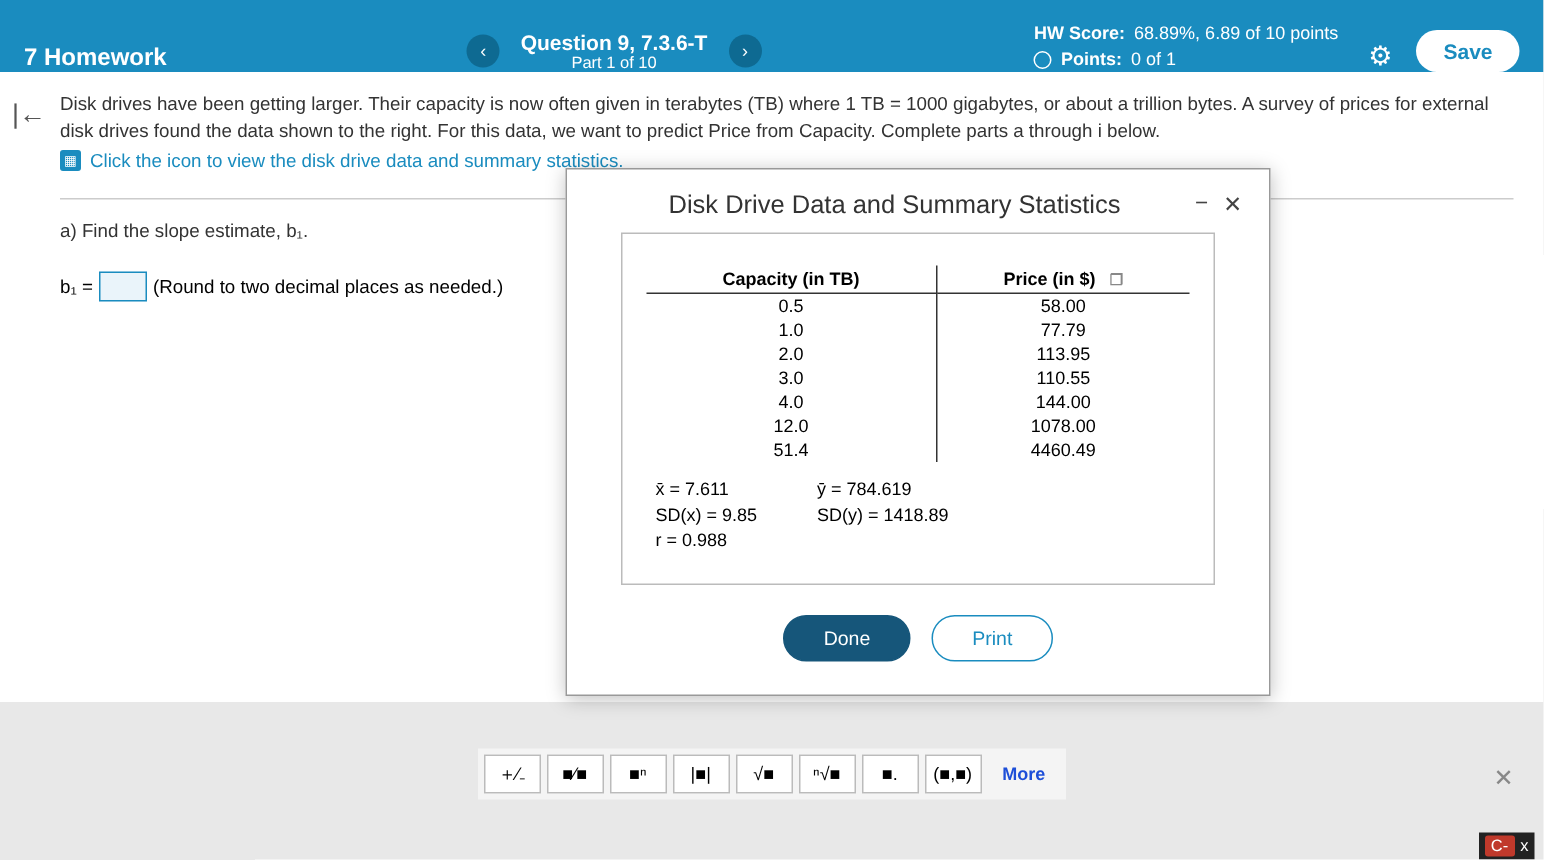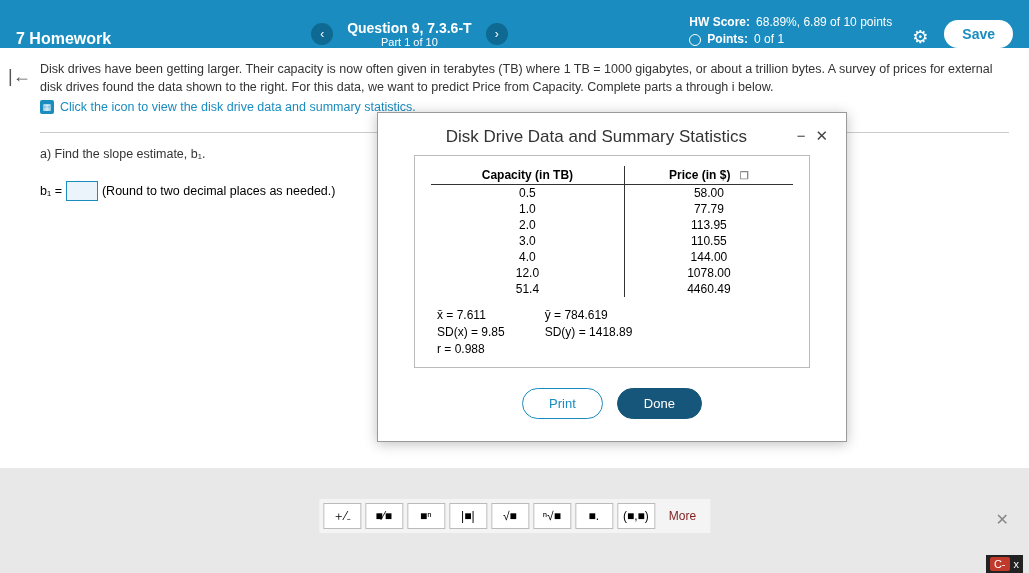--- a/index.html
+++ b/index.html
@@ -23,35 +23,35 @@
     .table-icon { width: 14px; height: 14px; background: #1a8cbf; display: inline-flex; align-items: center; justify-content: center; color: #fff; font-size: 9px; border-radius: 2px; }
     .divider { border: none; border-top: 1px solid #ccc; margin: 18px 0 14px; }
     .part-a { font-size: 12.5px; color: #333; }
     .answer-row { margin-top: 20px; font-size: 12.5px; display: flex; align-items: center; gap: 4px; }
     .answer-input { width: 32px; height: 20px; border: 1.5px solid #1a8cbf; background: #eaf4fa; }
     .modal { position: absolute; left: 377px; top: 112px; width: 470px; background: #fff; border: 1px solid #999; box-shadow: 0 2px 12px rgba(0,0,0,.25); padding: 14px 18px 22px; }
     .modal-header { display: flex; justify-content: space-between; align-items: flex-start; margin-bottom: 8px; }
     .modal-title { font-size: 17px; color: #333; flex: 1; text-align: center; }
     .win-ctrl { display: flex; gap: 10px; font-size: 15px; color: #444; }
     .win-ctrl span { cursor: pointer; }
-    .data-table-wrap { border: 1px solid #bbb; padding: 10px 16px; margin: 6px 18px 20px; }
+    .data-table-wrap { border: 1px solid #bbb; padding: 21px 16px; margin: 6px 18px 20px; }
     .data-table { width: 100%; font-size: 12px; border-collapse: collapse; }
     .data-table th { font-weight: 600; border-bottom: 1px solid #333; text-align: center; padding: 2px 0; }
     .data-table td { text-align: center; padding: 1px 0; }
     .col-sep { border-right: 1px solid #333; }
     .copy-icon { font-size: 10px; color: #888; cursor: pointer; padding-left: 6px; }
     .stats-row { display: flex; gap: 40px; font-size: 12px; margin-top: 10px; padding: 0 6px; }
     .stats-col { line-height: 1.4; }
     .modal-btns { display: flex; justify-content: center; gap: 14px; margin-top: 14px; }
     .pill-btn { border-radius: 18px; padding: 7px 26px; font-size: 13px; cursor: pointer; border: 1.5px solid #1a8cbf; }
     .pill-print { background: #fff; color: #1a8cbf; }
     .pill-done { background: #16567a; color: #fff; border-color: #16567a; }
     .toolbar { position: absolute; bottom: 40px; left: 50%; transform: translateX(-50%); display: flex; gap: 4px; align-items: center; background: #f4f4f4; padding: 4px; }
     .tool { width: 38px; height: 26px; border: 1px solid #bbb; background: #fff; display: flex; align-items: center; justify-content: center; font-size: 12px; cursor: pointer; }
-    .tool.more { width: auto; padding: 0 10px; border: none; background: transparent; color: #7f1d1d; }
+    .tool.more { width: auto; padding: 0 10px; border: none; background: transparent; color: #1d4ed8; font-weight: bold; }
     .close-x { position: absolute; bottom: 44px; right: 20px; font-size: 16px; color: #888; cursor: pointer; }
     .bottom-strip { position: absolute; bottom: 0; right: 6px; background: #222; color: #fff; font-size: 11px; padding: 2px 4px; display: flex; align-items: center; gap: 4px; }
     .red-badge { background: #c0392b; padding: 1px 4px; border-radius: 2px; }
   </style>
 </head>
 <body>
 
 <div class="topbar">
   <div class="hw-title">7 Homework</div>
   <div class="nav-arrows">
@@ -149,22 +149,22 @@
         <div>SD(x) = 9.85</div>
         <div>r = 0.988</div>
       </div>
       <div class="stats-col">
         <div>ȳ = 784.619</div>
         <div>SD(y) = 1418.89</div>
       </div>
     </div>
   </div>
   <div class="modal-btns">
+    <div class="pill-btn pill-done">Done</div>
     <div class="pill-btn pill-print">Print</div>
-    <div class="pill-btn pill-done">Done</div>
   </div>
 </div>
 
 <div class="toolbar" id="math-toolbar">
     <div class="tool">＋⁄₋</div>
     <div class="tool">■⁄■</div>
     <div class="tool">■ⁿ</div>
     <div class="tool">|■|</div>
     <div class="tool">√■</div>
     <div class="tool">ⁿ√■</div>

